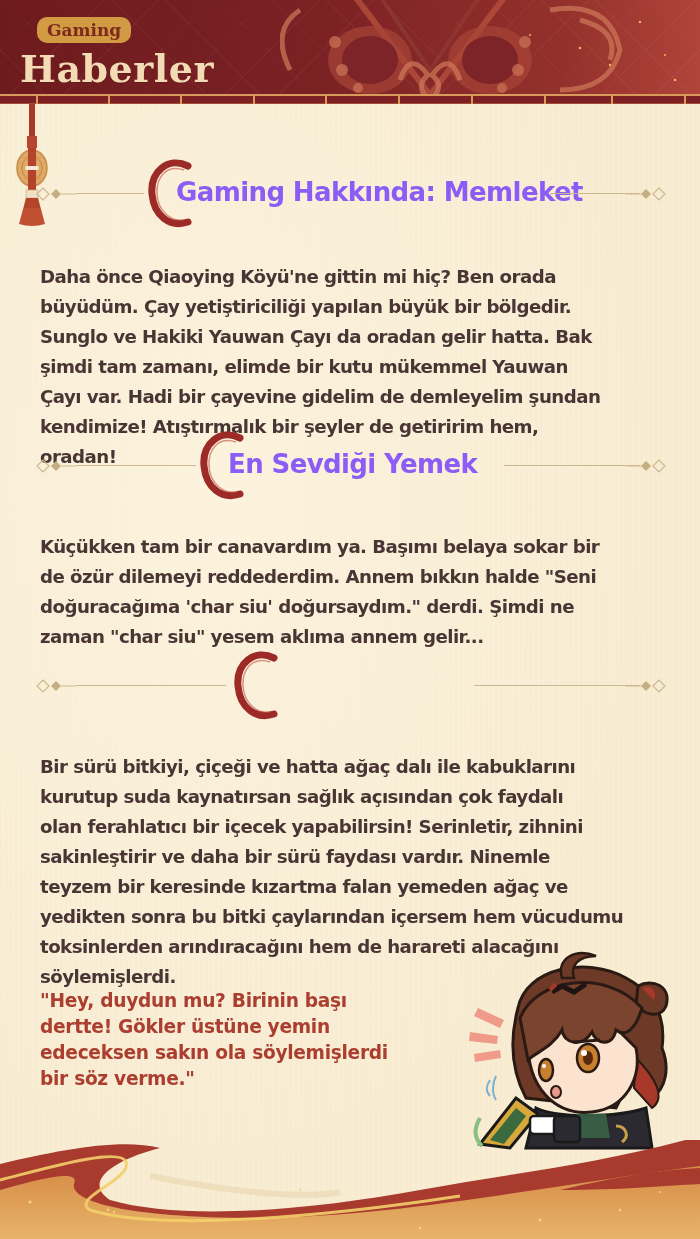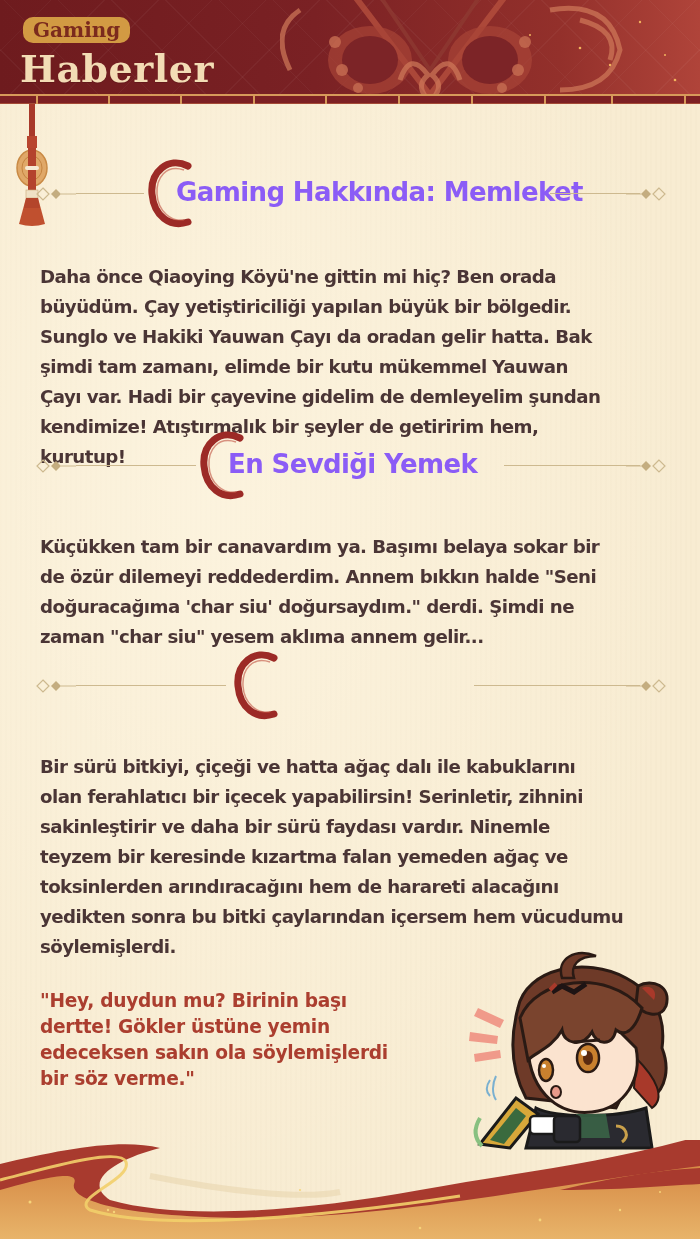--- a/index.html
+++ b/index.html
@@ -30,23 +30,23 @@
   .header .bottom-bar {
     position: absolute; left: 0; bottom: 0; width: 700px; height: 10px;
     background: #7d2023;
     border-top: 2px solid #d79a5a;
     border-bottom: 1px solid #a44a36;
   }
   .header .bottom-bar span {
     position: absolute; top: 0; width: 2px; height: 8px; background: #d79a5a;
   }
   .tag {
-    position: absolute; left: 23px; top: 17px; height: 26px; padding: 0 10px;
+    position: absolute; left: 37px; top: 17px; height: 26px; padding: 0 10px;
     background: #d29a43; border-radius: 10px;
-    font-family: "DejaVu Serif", serif; font-weight: bold; font-size: 20px;
+    font-family: "DejaVu Serif", serif; font-weight: bold; font-size: 17px;
     color: #7b2a1d; line-height: 26px;
   }
   .title {
     position: absolute; left: 20px; top: 46px;
     font-family: "DejaVu Serif", serif; font-weight: bold; font-size: 38px;
     color: #f3dcb5; letter-spacing: 0.5px; line-height: 46px;
     text-shadow: 0 1px 0 rgba(80,20,20,0.4);
   }
 
   
@@ -177,21 +177,21 @@
   </svg>
 </div>
 
 <div class="para" style="top:244px">
   <span class="line">Daha önce Qiaoying Köyü'ne gittin mi hiç? Ben orada</span>
   <span class="line">büyüdüm. Çay yetiştiriciliği yapılan büyük bir bölgedir.</span>
   <span class="line">Sunglo ve Hakiki Yauwan Çayı da oradan gelir hatta. Bak</span>
   <span class="line">şimdi tam zamanı, elimde bir kutu mükemmel Yauwan</span>
   <span class="line">Çayı var. Hadi bir çayevine gidelim de demleyelim şundan</span>
   <span class="line">kendimize! Atıştırmalık bir şeyler de getiririm hem,</span>
-  <span class="line">kurutup!</span>
+  <span class="line">oradan!</span>
 </div>
 
 <div class="section-head" style="top:430px">
   <svg class="diamond-l" style="left:36px" viewBox="0 0 40 14">
     <path d="M7 1 L13 7 L7 13 L1 7 Z" fill="none" stroke="#cdb98f" stroke-width="1.2"></path>
     <path d="M20 2 L25 7 L20 12 L15 7 Z" fill="#c4ad80"></path>
     <rect x="25" y="6.5" width="15" height="1" fill="#cdb98f"></rect>
   </svg>
   <div class="rule" style="left:76px; width:120px"></div>
   <svg class="brush" style="left:200px" viewBox="0 0 50 70">
@@ -228,25 +228,26 @@
   <div class="rule" style="left:474px; width:166px"></div>
   <svg class="diamond-r" style="left:626px; transform:scaleX(-1)" viewBox="0 0 40 14">
     <path d="M7 1 L13 7 L7 13 L1 7 Z" fill="none" stroke="#cdb98f" stroke-width="1.2"></path>
     <path d="M20 2 L25 7 L20 12 L15 7 Z" fill="#c4ad80"></path>
     <rect x="25" y="6.5" width="15" height="1" fill="#cdb98f"></rect>
   </svg>
 </div>
 
 <div class="para" style="top:734px">
   <span class="line">Bir sürü bitkiyi, çiçeği ve hatta ağaç dalı ile kabuklarını</span>
+  <span class="line">kurutup suda kaynatırsan sağlık açısından çok faydalı</span>
   <span class="line">olan ferahlatıcı bir içecek yapabilirsin! Serinletir, zihnini</span>
   <span class="line">sakinleştirir ve daha bir sürü faydası vardır. Ninemle</span>
   <span class="line">teyzem bir keresinde kızartma falan yemeden ağaç ve</span>
+  <span class="line">yedikten sonra bu bitki çaylarından içersem hem vücudumu</span>
   <span class="line">toksinlerden arındıracağını hem de harareti alacağını</span>
-  <span class="line">yedikten sonra bu bitki çaylarından içersem hem vücudumu</span>
   <span class="line">söylemişlerdi.</span>
 </div>
 
 <div class="quote">
   <span class="line">"Hey, duydun mu? Birinin başı</span>
   <span class="line">dertte! Gökler üstüne yemin</span>
   <span class="line">edeceksen sakın ola söylemişlerdi</span>
   <span class="line">bir söz verme."</span>
 </div>
 

